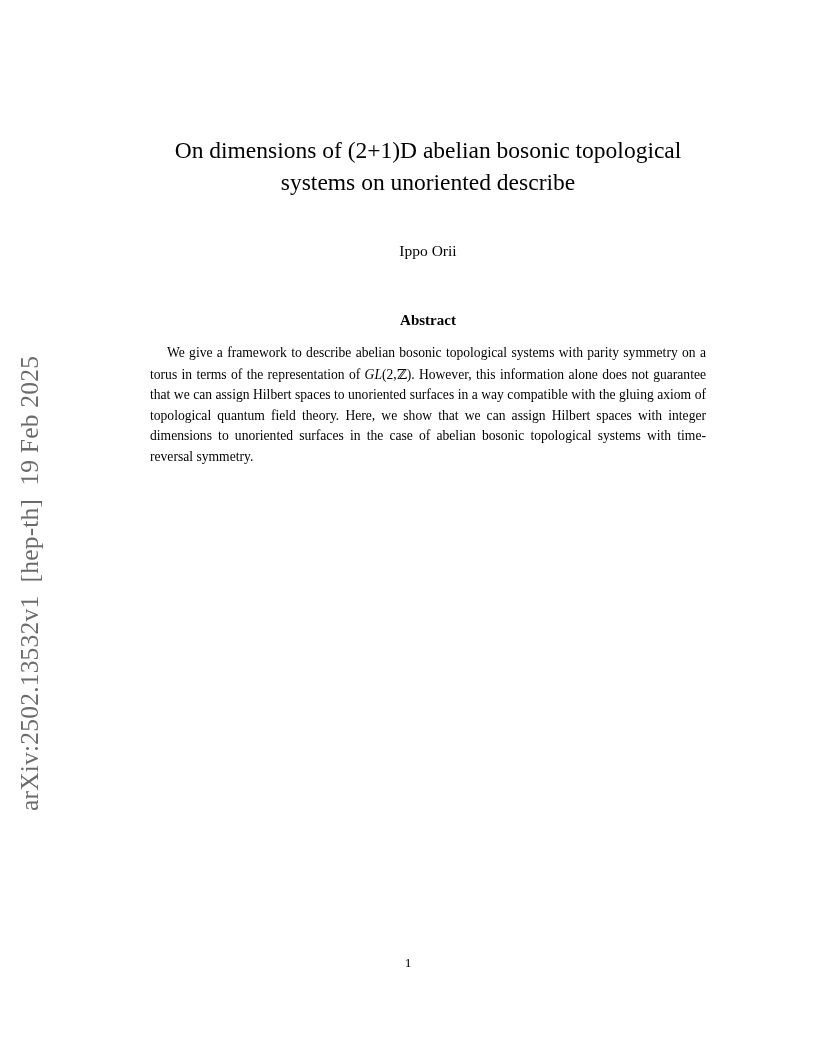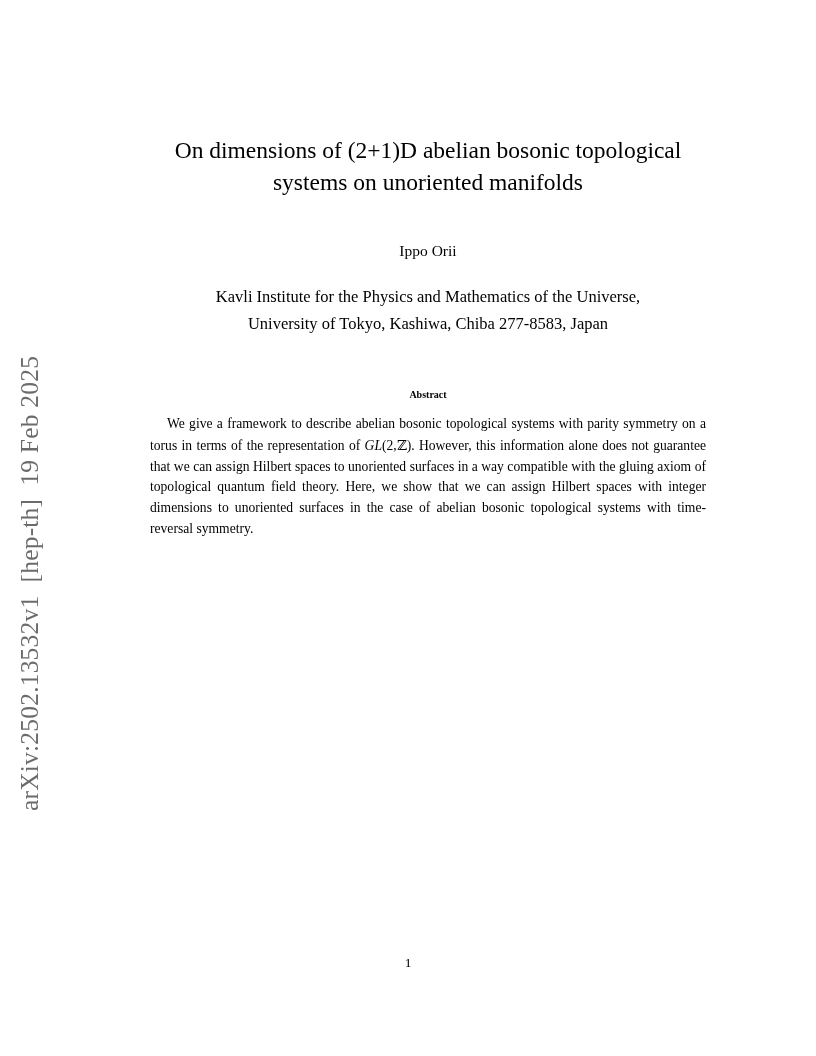--- a/index.html
+++ b/index.html
@@ -68,21 +68,21 @@
     text-align: center;
     font-size: 16.5px;
     line-height: 1.62;
   }
   .aff-line { display: block; }
 
   .abstract-heading {
     margin-top: 52px;
     text-align: center;
     font-weight: bold;
-    font-size: 10px;
+    font-size: 15px;
   }
 
   .abstract-body {
     margin: 14px auto 12px auto;
     width: 556px;
     font-size: 13.6px;
     line-height: 1.52;
     text-align: justify;
     text-justify: inter-word;
     hyphens: manual;
@@ -106,29 +106,25 @@
 <body>
 
 <div class="page">
 
   <div class="arxiv-stamp">arXiv:2502.13532v1  [hep-th]  19 Feb 2025</div>
 
   <div class="content">
 
     <div class="title">
       <span class="title-line">On dimensions of (2+1)D abelian bosonic topological</span>
-      <span class="title-line">systems on unoriented manifolds</span>
+      <span class="title-line">systems on unoriented describe</span>
     </div>
 
     <div class="author">Ippo Orii</div>
 
-    <div class="affiliation">
-      <span class="aff-line">Kavli Institute for the Physics and Mathematics of the Universe,</span>
-      <span class="aff-line">University of Tokyo, Kashiwa, Chiba 277-8583, Japan</span>
-    </div>
 
     <div class="abstract-heading">Abstract</div>
 
     <div class="abstract-body">
       <span class="indent"></span><span>We give a framework to describe abelian bosonic topological systems with parity symmetry on a torus in terms of the representation of </span><span class="mathvar">GL</span><span class="mathup">(2,</span><span class="bbZ">ℤ</span><span class="mathup">)</span><span>. However, this information alone does not guarantee that we can assign Hilbert spaces to unoriented surfaces in a way compatible with the gluing axiom of topological quantum field theory. Here, we show that we can assign Hilbert spaces with integer dimensions to unoriented surfaces in the case of abelian bosonic topological systems with time-reversal symmetry.</span>
     </div>
 
   </div>
 
   <div class="folio">1</div>

